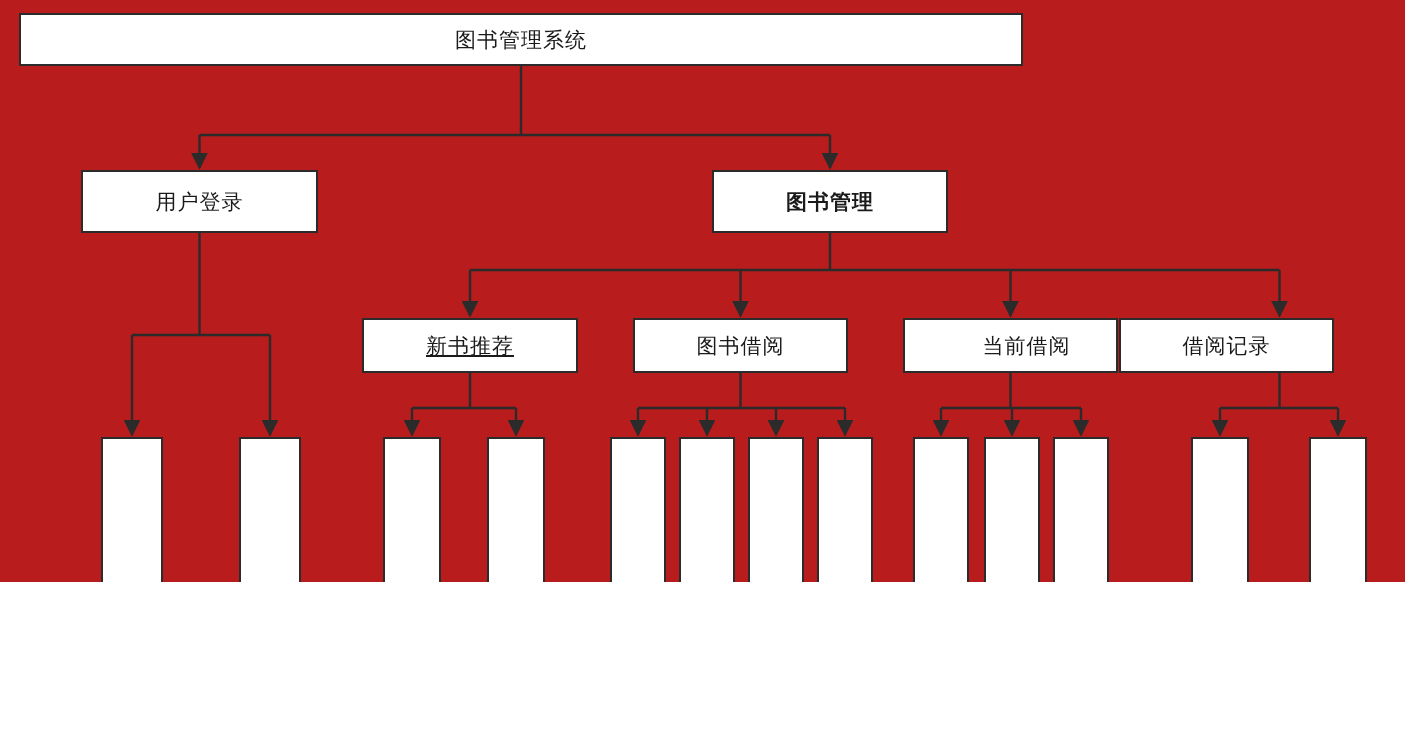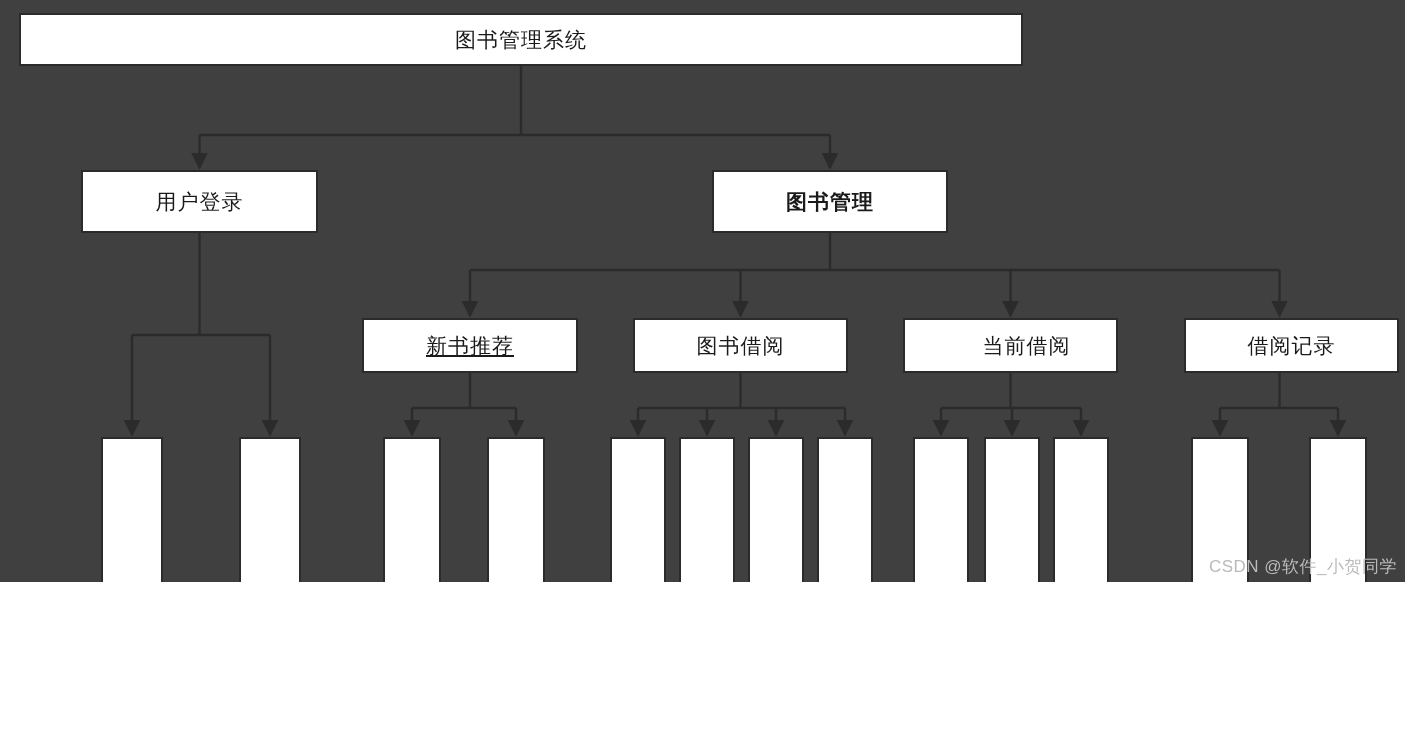--- a/index.html
+++ b/index.html
@@ -8,21 +8,21 @@
     padding: 0;
     background: #ffffff;
   }
   body {
     font-family: "Liberation Sans", "DejaVu Sans", sans-serif;
   }
   #canvas {
     position: relative;
     width: 1405px;
     height: 582px;
-    background: #404040;
+    background: #b91c1c;
     overflow: hidden;
   }
   #edges {
     position: absolute;
     left: 0;
     top: 0;
     width: 1405px;
     height: 747px;
     pointer-events: none;
   }
@@ -160,25 +160,24 @@
       </div>
       <div class="node vert" style="left: 913px; top: 437px; width: 56px; height: 296px;">
         <span class="nlabel">查询图书</span>
       </div>
       <div class="node vert" style="left: 984px; top: 437px; width: 56px; height: 296px;">
         <span class="nlabel">归还图书</span>
       </div>
       <div class="node vert" style="left: 1053px; top: 437px; width: 56px; height: 296px;">
         <span class="nlabel">确认归还（管理员）</span>
       </div>
-      <div class="node horiz" style="left: 1184px; top: 318px; width: 215px; height: 55px;">
+      <div class="node horiz" style="left: 1119px; top: 318px; width: 215px; height: 55px;">
         <span class="nlabel">借阅记录</span>
       </div>
       <div class="node vert" style="left: 1191px; top: 437px; width: 58px; height: 296px;">
         <span class="nlabel">新增借阅记录</span>
       </div>
       <div class="node vert" style="left: 1309px; top: 437px; width: 58px; height: 296px;">
         <span class="nlabel">查询借阅记录</span>
       </div>
     </div>
 
-  <div id="watermark">CSDN @软件_小贺同学</div>
 </div>
 
 </body></html>

